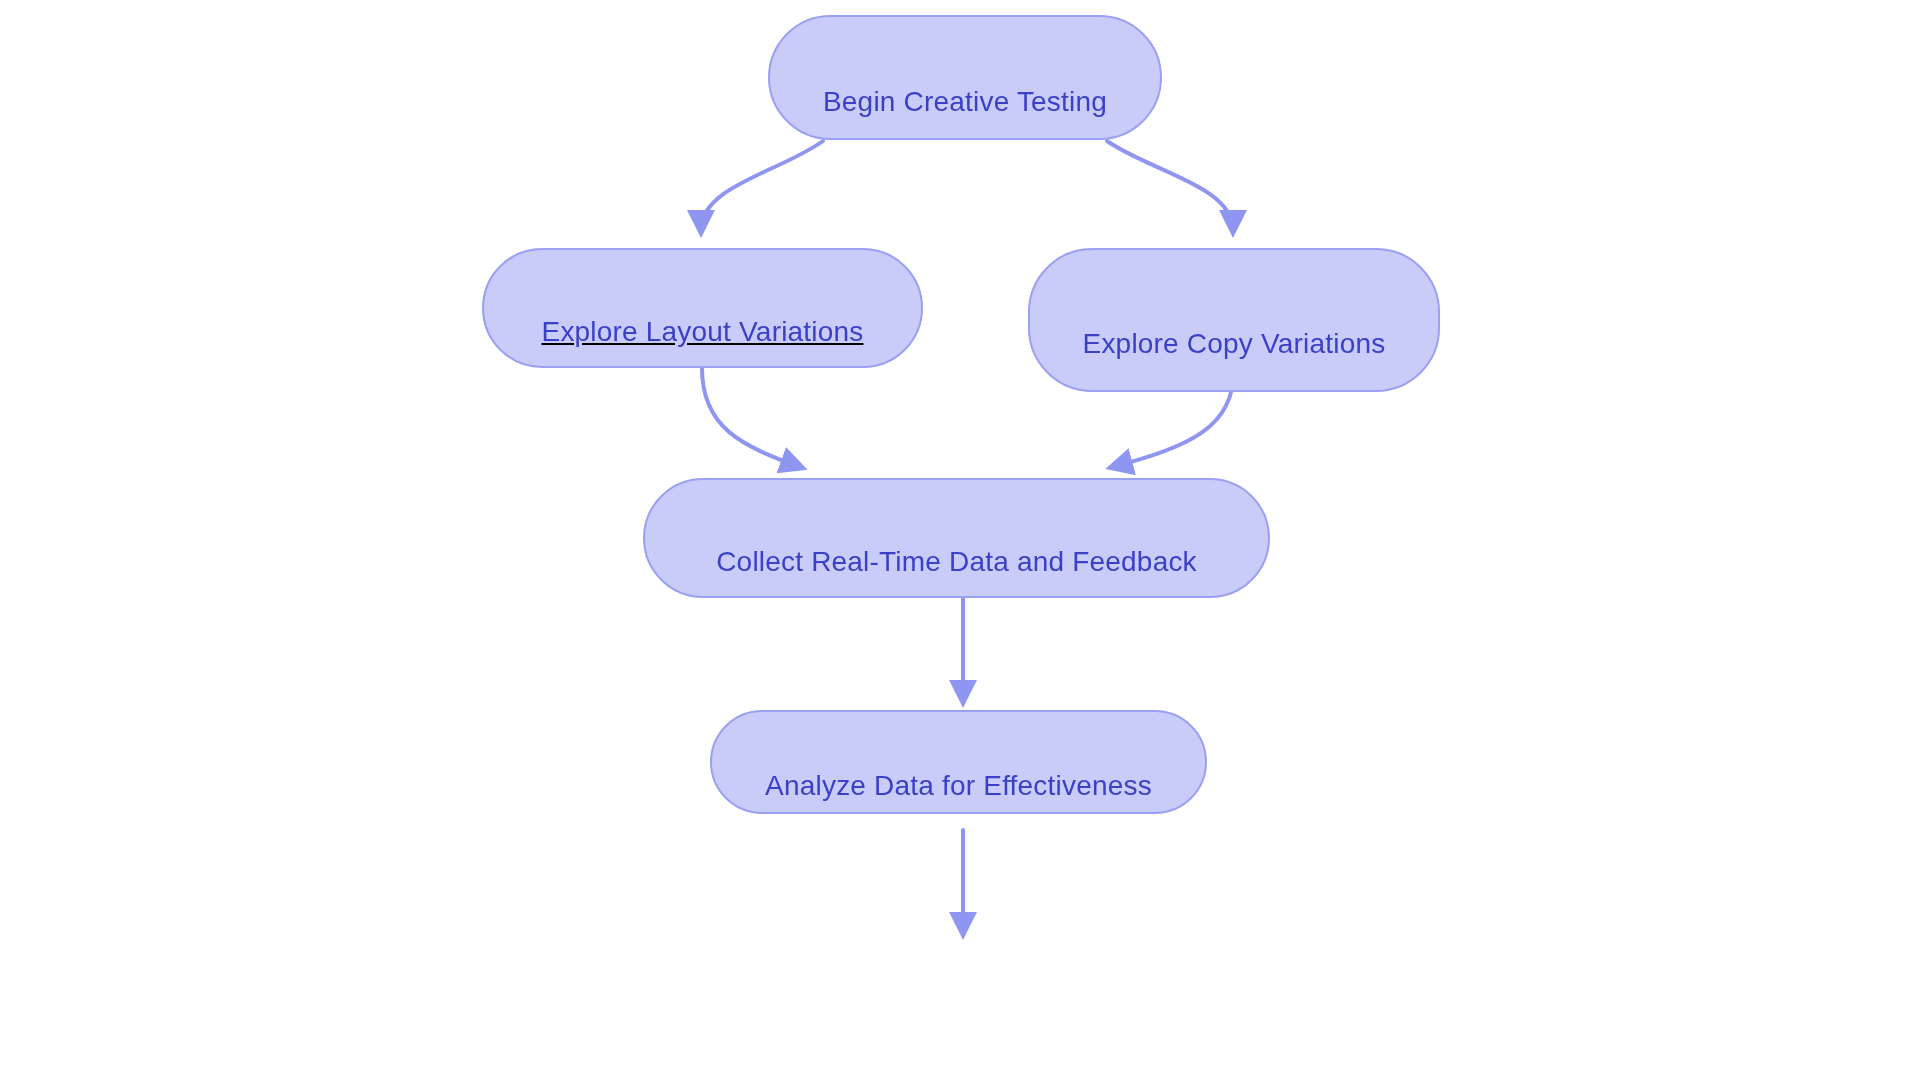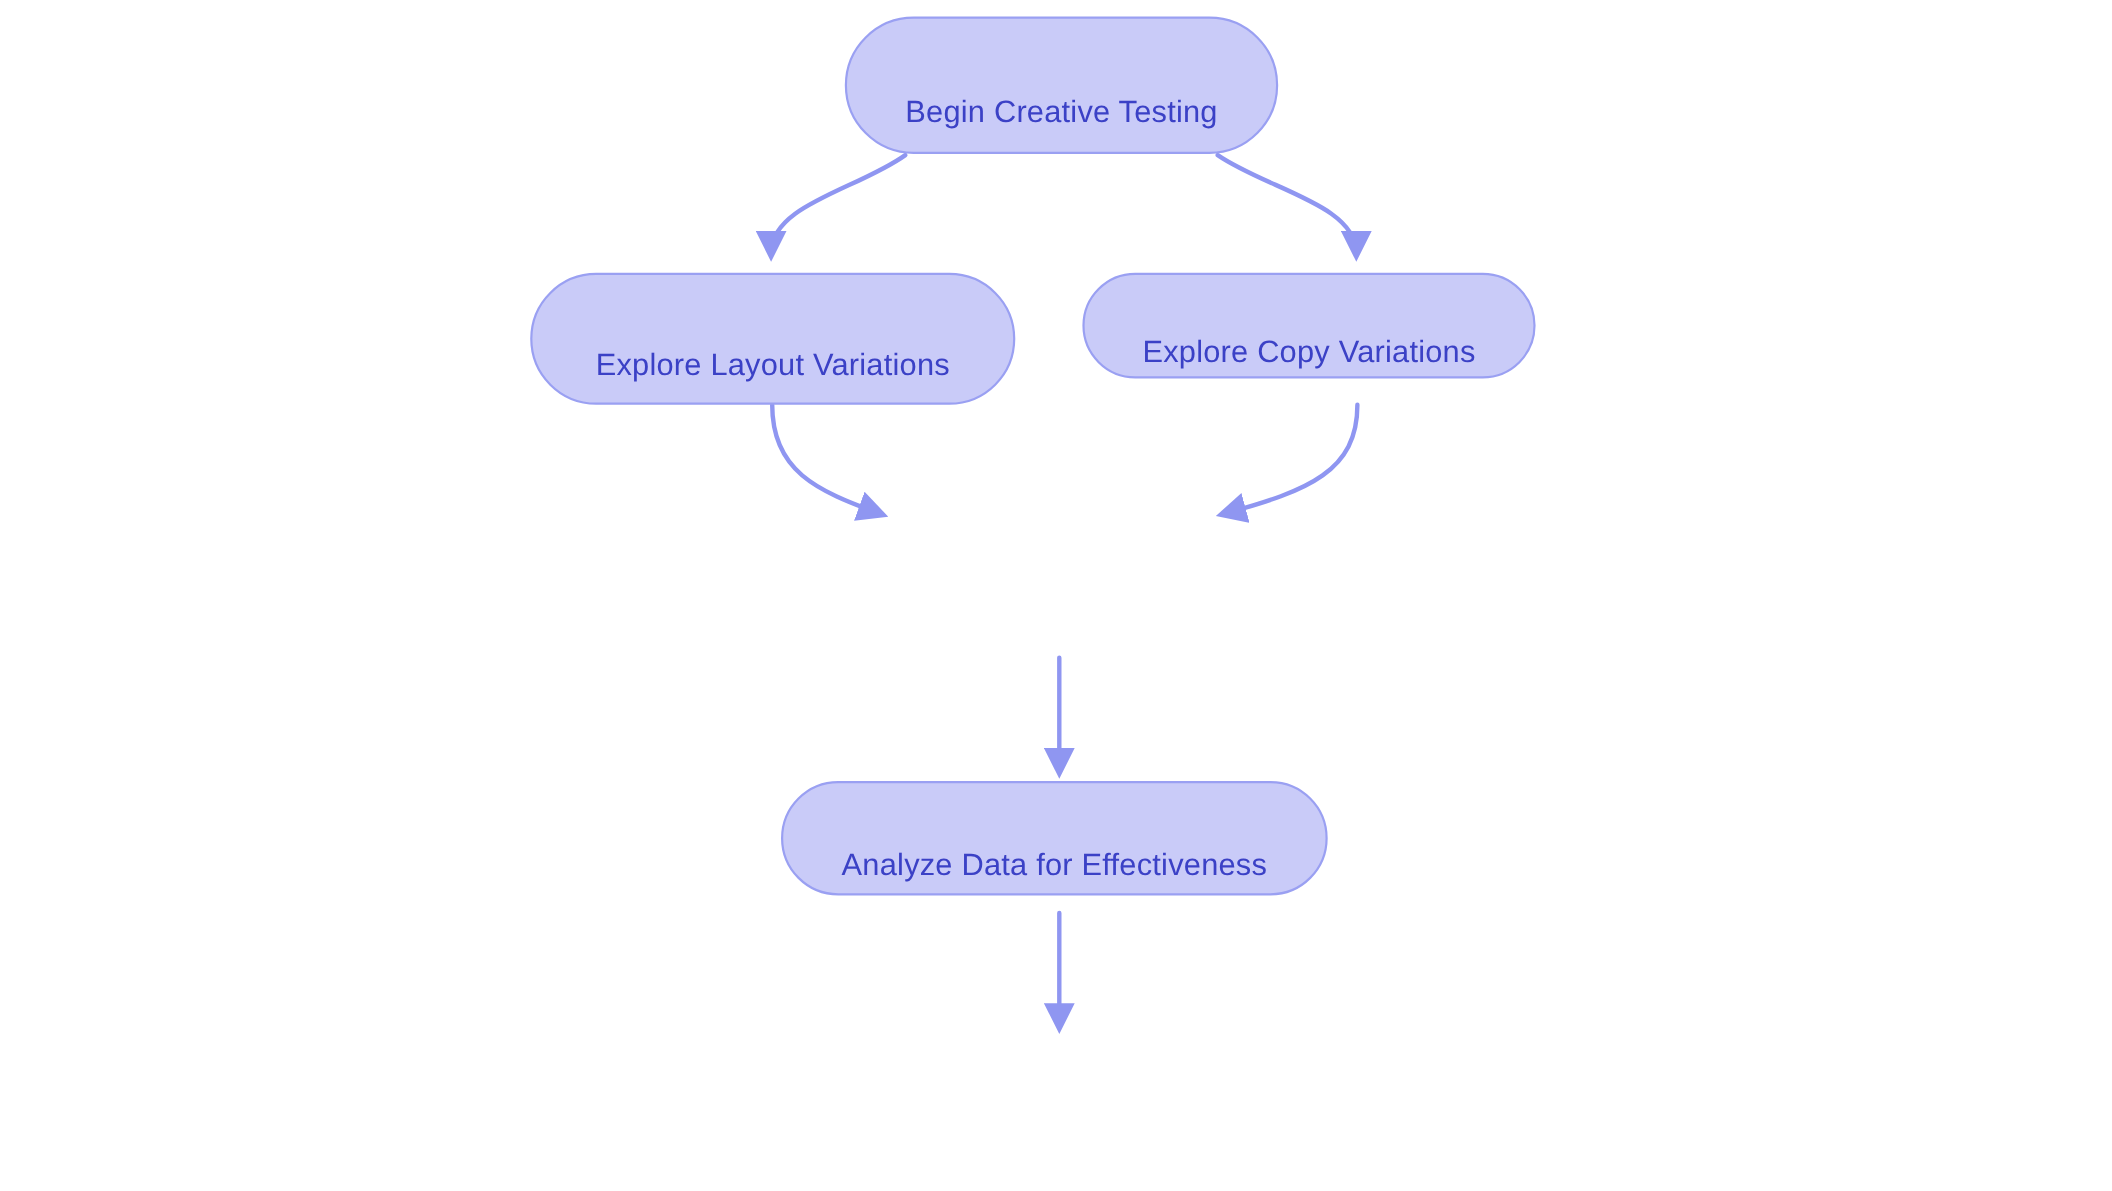--- a/index.html
+++ b/index.html
@@ -45,22 +45,22 @@
   .flow-node .node-label {
     color: var(--text);
     font-size: 28px;
     font-weight: 500;
     letter-spacing: 0.2px;
     white-space: nowrap;
     text-align: center;
     margin-top: 48px;
   }
   .node-begin     { left: 768px;  top: 15px;  width: 394px; height: 125px; }
-  .node-layout    { left: 482px;  top: 248px; width: 441px; height: 120px; }
-  .node-copy      { left: 984px; top: 248px; width: 412px; height: 96px; }
+  .node-layout    { left: 482px;  top: 248px; width: 441px; height: 120px; text-decoration: underline; }
+  .node-copy      { left: 1028px; top: 248px; width: 412px; height: 144px; }
   .node-collect   { left: 643px;  top: 478px; width: 627px; height: 120px; }
   .node-analyze   { left: 710px;  top: 710px; width: 497px; height: 104px; }
   .node-implement { left: 712px;  top: 942px; width: 486px; height: 120px; }
 </style>
 </head>
 <body>
 
 <div class="canvas">
 
   <svg class="edges-layer" viewBox="0 0 1920 1083" xmlns="http://www.w3.org/2000/svg">
@@ -82,19 +82,22 @@
   </div>
 
   <div class="flow-node node-layout">
     <span class="node-label">Explore Layout Variations</span>
   </div>
 
   <div class="flow-node node-copy">
     <span class="node-label">Explore Copy Variations</span>
   </div>
 
+  <div class="flow-node node-collect">
+    <span class="node-label">Collect Real-Time Data and Feedback</span>
+  </div>
 
   <div class="flow-node node-analyze">
     <span class="node-label">Analyze Data for Effectiveness</span>
   </div>
 
 
 </div>
 
 </body></html>

